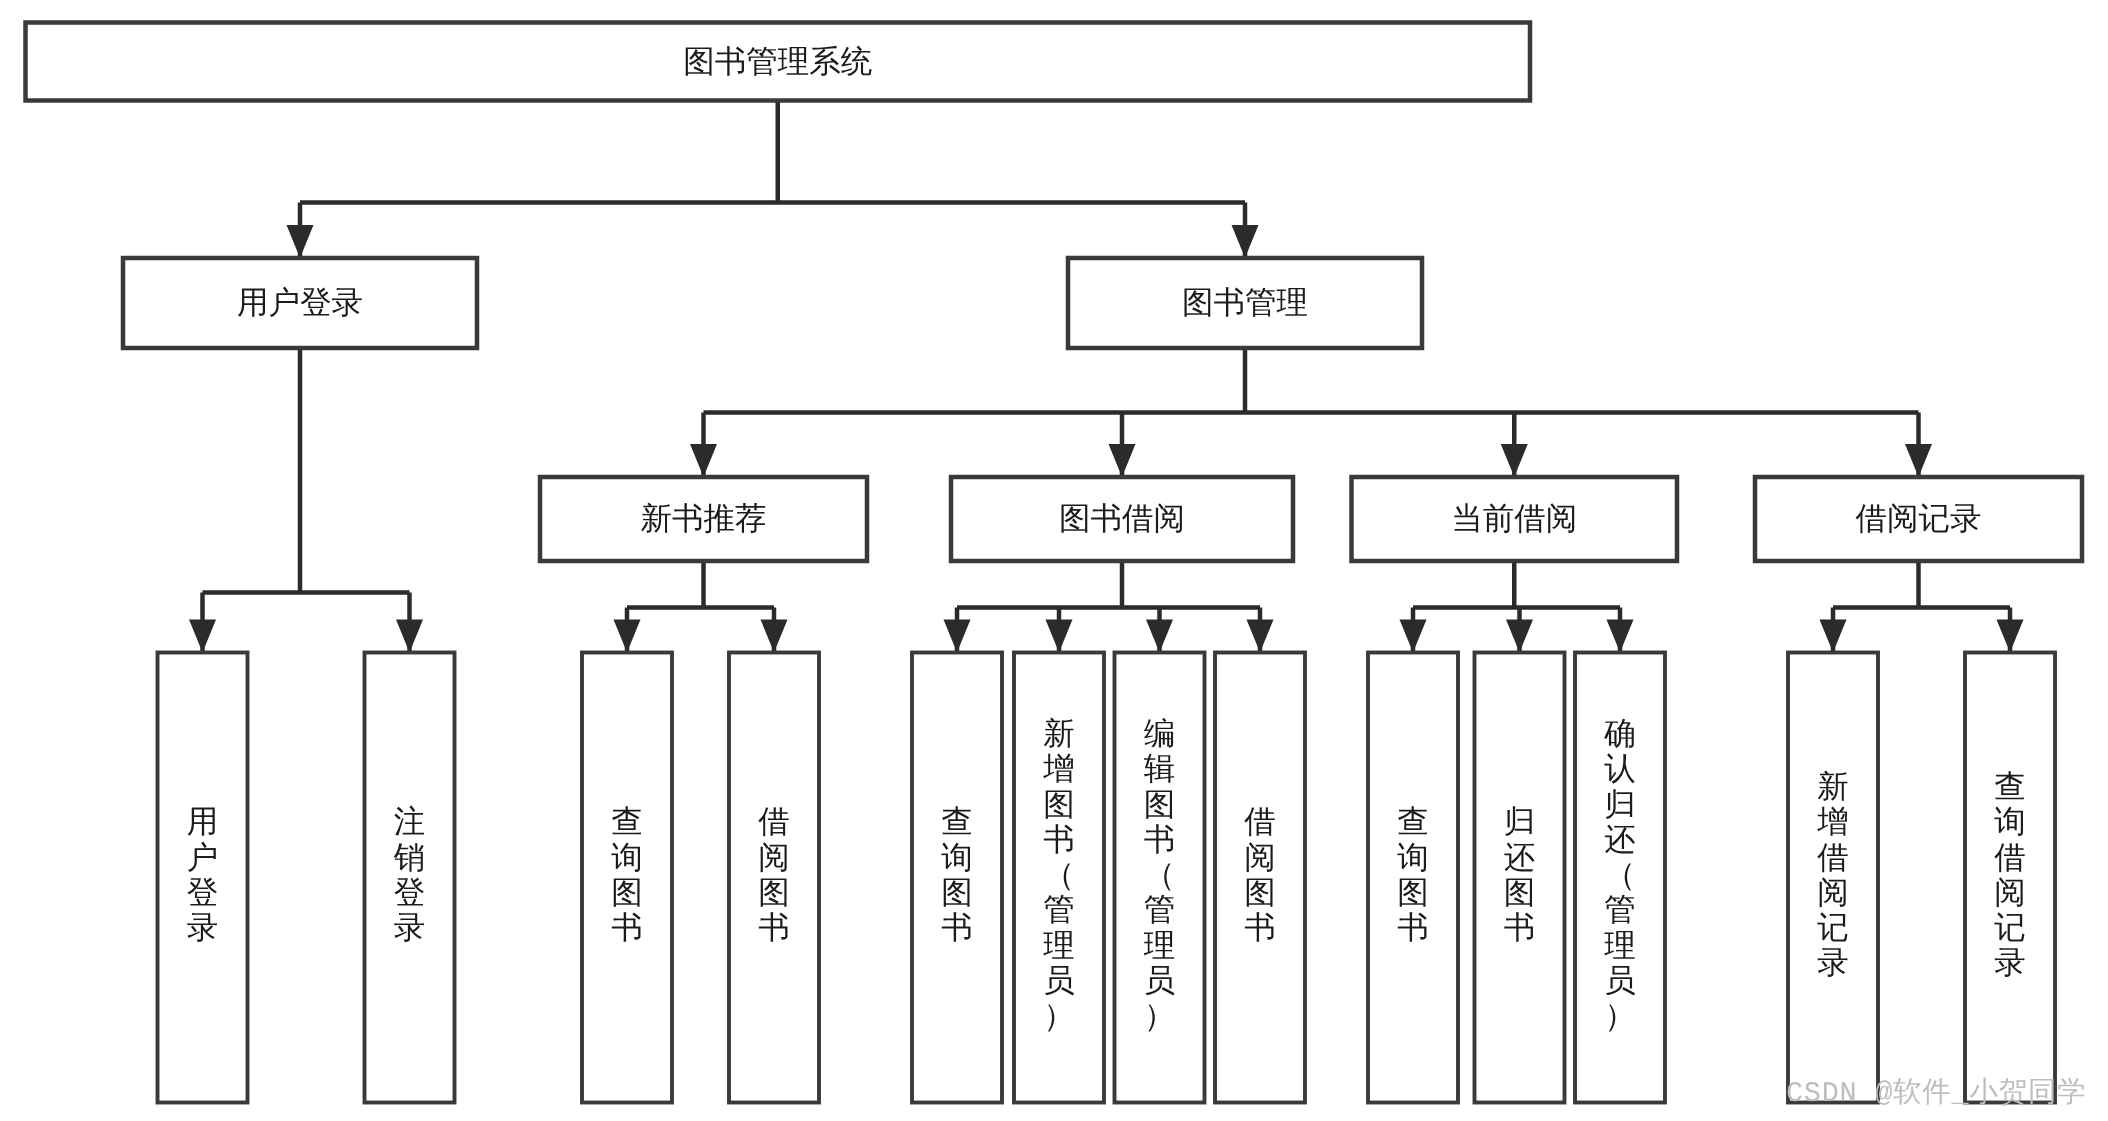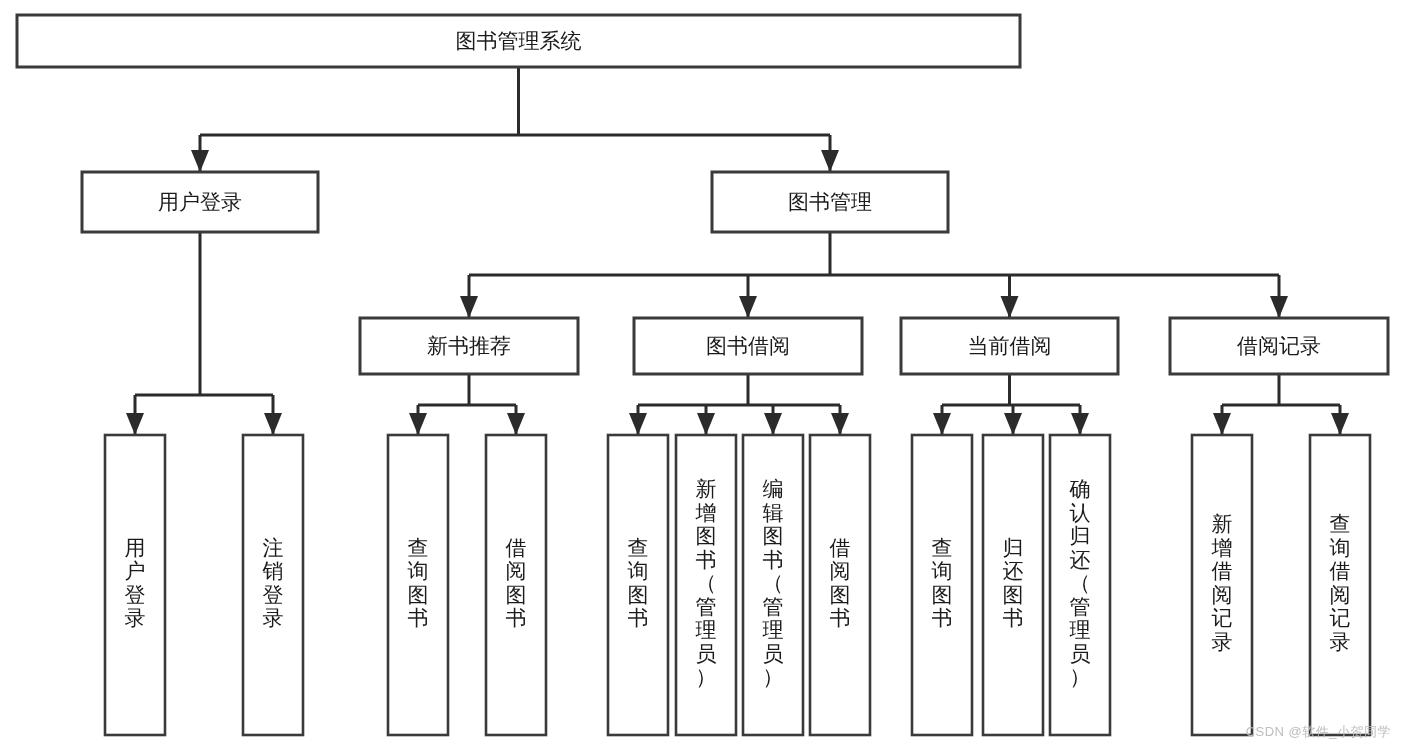--- a/index.html
+++ b/index.html
@@ -49,22 +49,22 @@
   .vert-label {
     font-family: "DejaVu Sans", "Liberation Sans", sans-serif;
     font-size: 21px;
     fill: #1b1b1b;
     text-anchor: middle;
   }
   .watermark {
     position: absolute;
     right: 14px;
     bottom: 6px;
-    font-family: Liberation Sans, sans-serif;
-    font-size: 13px;
+    font-family: Liberation Mono, monospace;
+    font-size: 19px;
     color: #bdbdbd;
     letter-spacing: 0.5px;
     white-space: nowrap;
     pointer-events: none;
   }
 </style>
 </head>
 <body>
 
 <svg id="diagram" viewBox="0 0 1405 747">

